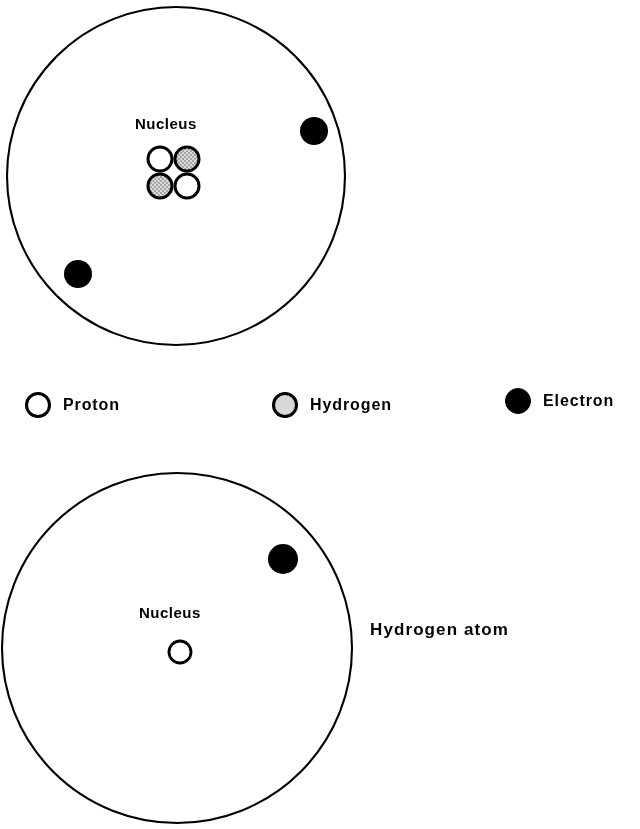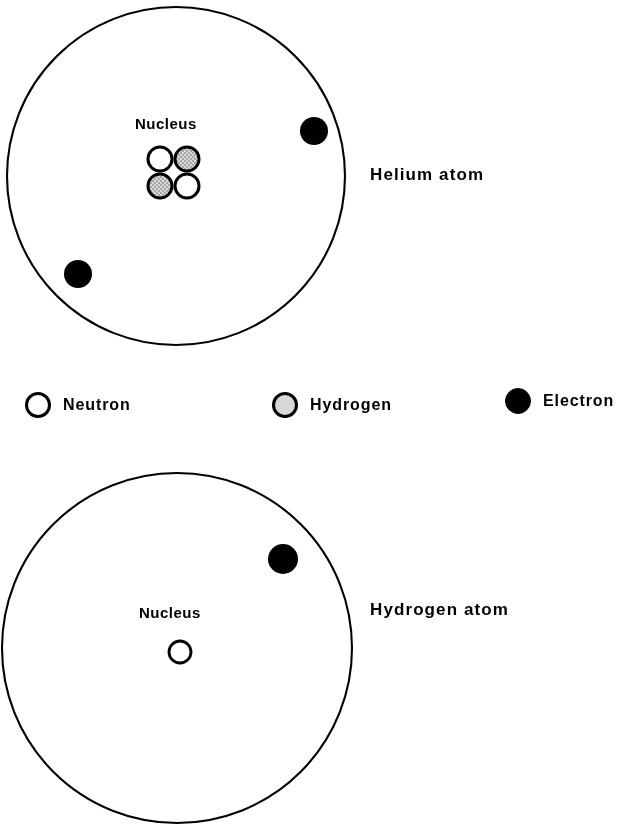--- a/index.html
+++ b/index.html
@@ -116,31 +116,30 @@
       <g>
         <circle cx="180" cy="652" r="11" fill="#ffffff" stroke="#000000" stroke-width="2.8"></circle>
       </g>
 
       <circle cx="283" cy="559" r="15" fill="#000000"></circle>
     </g>
   </svg>
 
   <div class="txt nucleus-label" style="left:135px; top:115px;">Nucleus</div>
 
-  <div class="txt atom-name-label" style="left:370px; top:165px;">Helium atom</div>
 
   <div class="txt nucleus-label" style="left:139px; top:604px;">Nucleus</div>
 
-  <div class="txt atom-name-label" style="left:370px; top:600px;">Hydrogen atom</div>
+  <div class="txt atom-name-label" style="left:370px; top:620px;">Hydrogen atom</div>
 
   <div>
 
     <div class="legend-row" style="left:25px; top:392px;">
       <span class="legend-swatch swatch-proton"></span>
-      <span class="txt legend-label" style="position:static;">Neutron</span>
+      <span class="txt legend-label" style="position:static;">Proton</span>
     </div>
 
     <div class="legend-row" style="left:272px; top:392px;">
       <span class="legend-swatch swatch-neutron"></span>
       <span class="txt legend-label" style="position:static;">Hydrogen</span>
     </div>
 
     <div class="legend-row" style="left:505px; top:388px;">
       <span class="legend-swatch swatch-electron"></span>
       <span class="txt legend-label" style="position:static;">Electron</span>

